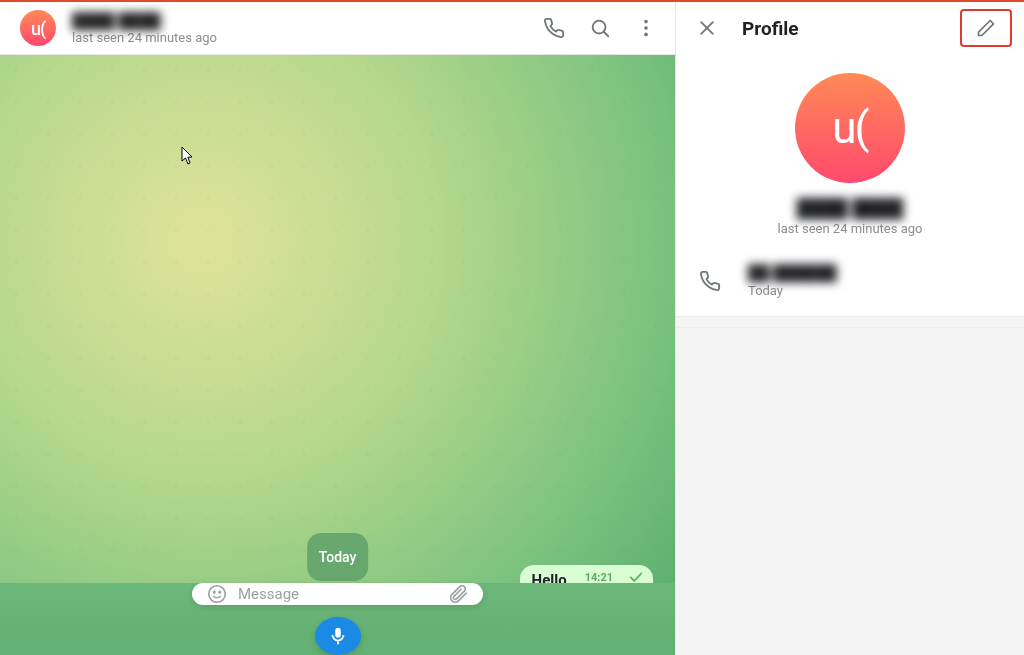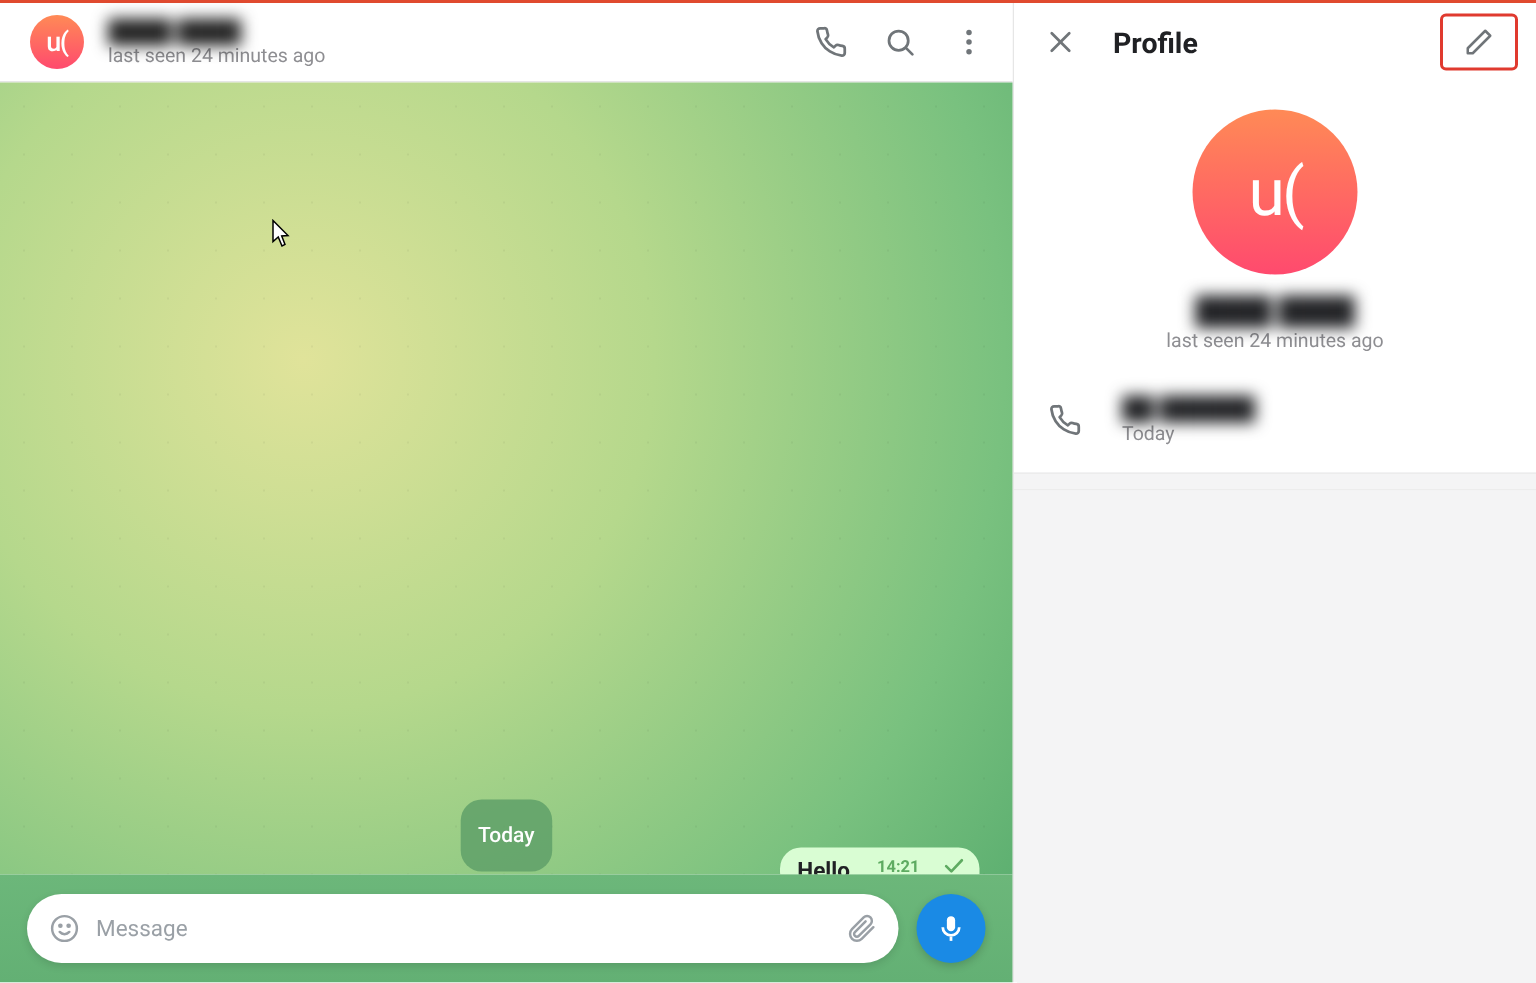--- a/index.html
+++ b/index.html
@@ -23,21 +23,21 @@
     background-image: radial-gradient(circle 2px, rgba(0,0,0,0.25) 1px, transparent 1px);
     background-size: 32px 32px; }
 
   .date-pill { position:absolute; left:50%; transform:translateX(-50%); top: 478px; background: rgba(95,160,105,0.85); color:#fff; font-size:14px; font-weight:500; padding:16px 12px; border-radius: 14px; }
 
   .bubble-out { position:absolute; right:22px; top: 510px; background:#d9fdd3; border-radius: 14px 14px 4px 14px; padding: 6px 10px 6px 12px; display:flex; align-items:flex-start; gap:16px; box-shadow: 0 1px 1px rgba(0,0,0,0.05); font-weight: bold; }
   .bubble-out .msg-text { font-size:15px; color:#202124; }
   .bubble-out .msg-time { font-size:11px; color:#5eab61; margin-left:2px; }
   .bubble-out .check { color:#5eab61; }
 
-  .composer { position: relative; height: 72px; display:flex; align-items:center; padding: 0 18px; gap:12px; background: transparent; }
+  .composer { position: relative; height: 72px; display:flex; align-items:center; padding: 0 18px; gap:12px; background: transparent; flex-direction: column; }
   .input-pill { flex:1; height:46px; background:#fff; border-radius:23px; display:flex; align-items:center; padding:0 14px; gap:10px; box-shadow: 0 2px 6px rgba(0,0,0,0.12); position:relative; z-index:1; }
   .input-pill input { flex:1; border:none; outline:none; font-size:15px; color:#222; background:transparent; }
   .input-pill input::placeholder { color:#9aa0a6; }
   .compose-icon { color:#9aa0a6; display:flex; }
   .mic-btn { width:46px; height:46px; border-radius:50%; background:#1a8ae5; border:none; display:flex; align-items:center; justify-content:center; color:#fff; cursor:pointer; box-shadow: 0 2px 6px rgba(0,0,0,0.18); position:relative; z-index:1; }
 
   
   .chat-pane .bg-extend { position:absolute; left:0; right:0; bottom:0; height:72px; background: linear-gradient(180deg, #6cb77a 0%, #63b074 100%); }
 
   .cursor { position:absolute; left:181px; top:91px; color:#000; z-index:5; }

